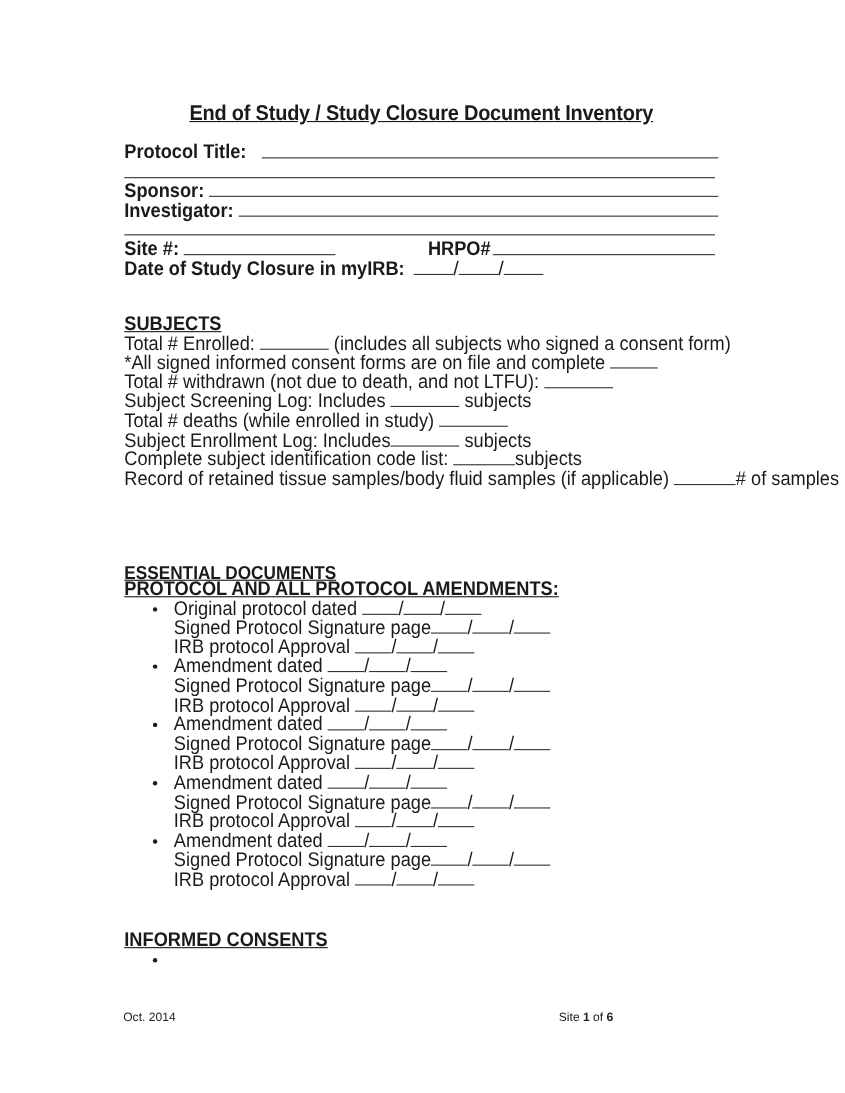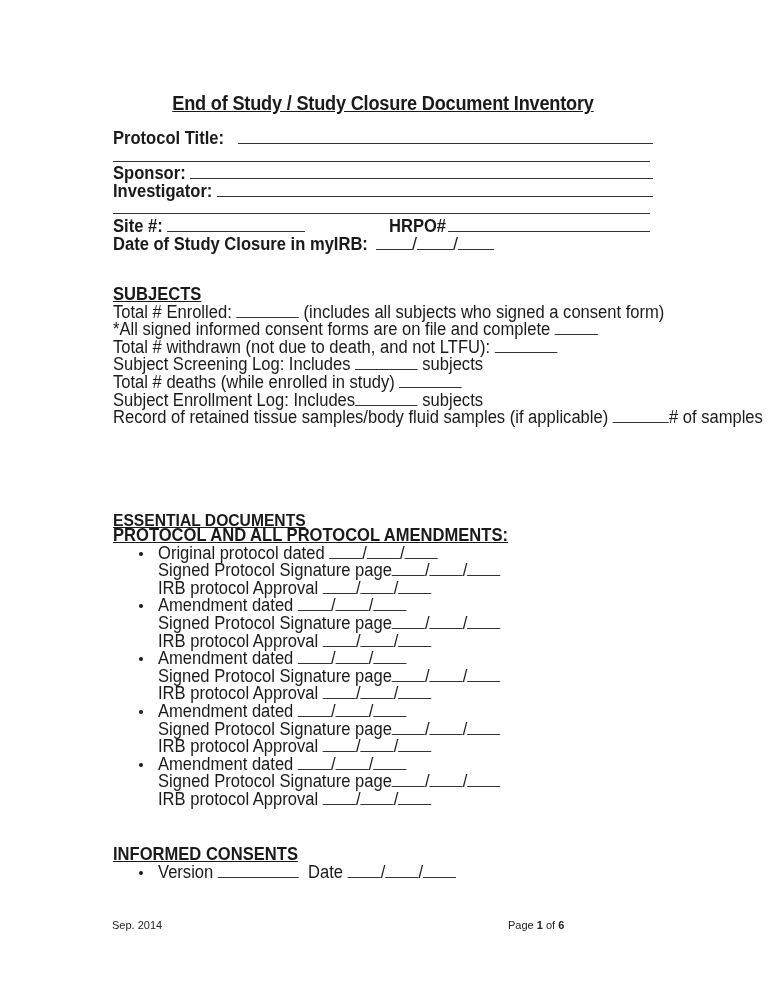--- a/index.html
+++ b/index.html
@@ -100,20 +100,23 @@
     <div class="row">
       <span class="txt"><span>Subject Screening Log: Includes </span><span class="blank" style="width:68px"></span><span> subjects</span></span>
     </div>
     <div class="row">
       <span class="txt"><span>Total # deaths (while enrolled in study) </span><span class="blank" style="width:68px"></span></span>
     </div>
     <div class="row">
       <span class="txt"><span>Subject Enrollment Log: Includes</span><span class="blank" style="width:68px"></span><span> subjects</span></span>
     </div>
     <div class="row">
+      <span class="txt"><span>Complete subject identification code list: </span><span class="blank" style="width:61px"></span><span>subjects</span></span>
+    </div>
+    <div class="row">
       <span class="txt"><span>Record of retained tissue samples/body fluid samples (if applicable) </span><span class="blank" style="width:61px"></span><span># of samples</span></span>
     </div>
   </div>
 
   <div class="ess">ESSENTIAL DOCUMENTS</div>
 
   <div class="prot">
     <div class="row">
       <span class="uh txt">PROTOCOL AND ALL PROTOCOL AMENDMENTS:</span>
     </div>
@@ -180,23 +183,20 @@
         </div>
       </div>
   </div>
 
   <div class="consent">
     <div class="row">
       <span class="uh txt">INFORMED CONSENTS</span>
     </div>
     <div class="bullet-item">
       <span class="bullet-dot"></span>
-      <div class="row">
-        <span class="txt"><span>Version </span><span class="blank" style="width:88px"></span><span style="display:inline-block;width:10px"></span><span>Date </span><span class="date-blank"></span><span>/</span><span class="date-blank"></span><span>/</span><span class="date-blank"></span></span>
-      </div>
     </div>
   </div>
 </div>
 
-<div class="footer left">Sep. 2014</div>
+<div class="footer left">Oct. 2014</div>
 <div class="footer right">
-  <span>Page </span><b>1</b><span> of </span><b>6</b>
+  <span>Site </span><b>1</b><span> of </span><b>6</b>
 </div>
 
 </body></html>

